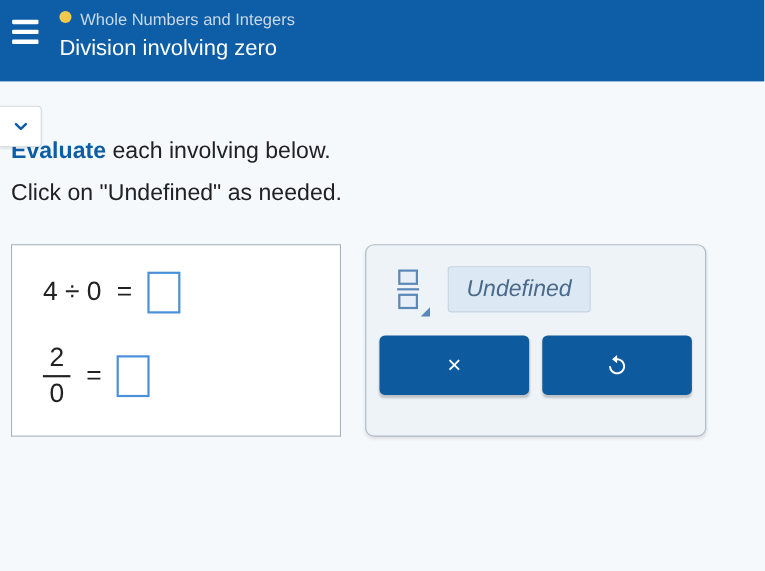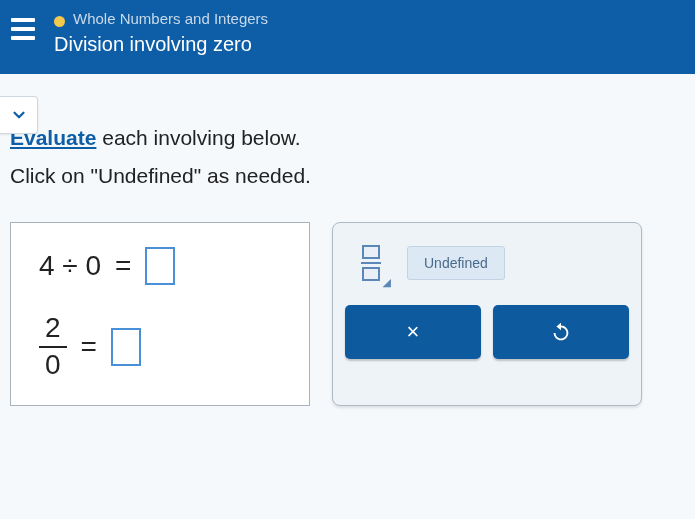--- a/index.html
+++ b/index.html
@@ -31,21 +31,21 @@
       width: 24px;
       height: 4px;
       background: #fff;
       border-radius: 1px;
     }
     .header-text {
       padding-left: 14px;
     }
     .breadcrumb {
       display: flex;
-      align-items: flex-end;
+      align-items: flex-start;
       gap: 8px;
       font-size: 15px;
       color: #c9d9ea;
       margin-bottom: 6px;
     }
     .dot {
       width: 11px;
       height: 11px;
       border-radius: 50%;
       background: #f2c94c;
@@ -76,21 +76,20 @@
     .content {
       padding: 52px 10px 0 10px;
     }
     .instruction1 {
       font-size: 21px;
       color: #222;
       margin-bottom: 14px;
     }
     .instruction1 .link {
       color: #0d5ea6;
-      text-decoration: underline;
       font-weight: bold;
     }
     .instruction2 {
       font-size: 21px;
       color: #222;
       margin-bottom: 34px;
     }
     .work-row {
       display: flex;
       gap: 22px;
@@ -102,21 +101,21 @@
       width: 300px;
       padding: 24px 20px 24px 28px;
       display: flex;
       flex-direction: column;
       gap: 28px;
     }
     .expr-row {
       display: flex;
       align-items: center;
       gap: 14px;
-      font-size: 28px;
+      font-size: 24px;
       color: #222;
     }
     .frac {
       display: inline-flex;
       flex-direction: column;
       align-items: center;
       line-height: 1.1;
     }
     .frac .num { padding: 0 6px 2px 6px; }
     .frac .bar { width: 100%; height: 2px; background: #222; }
@@ -163,22 +162,23 @@
       right: -2px;
       bottom: -2px;
       font-size: 11px;
       color: #5b88b8;
     }
     .undef-btn {
       background: #dce8f4;
       border: 1px solid #c3d3e4;
       border-radius: 3px;
       padding: 8px 16px;
-      font-size: 14px;
+      font-size: 21px;
       color: #4a6a8a;
+      font-style: italic;
     }
     .tool-bottom {
       display: flex;
       gap: 12px;
     }
     .act-btn {
       flex: 1;
       height: 54px;
       background: #0e5a9e;
       border-radius: 5px;

